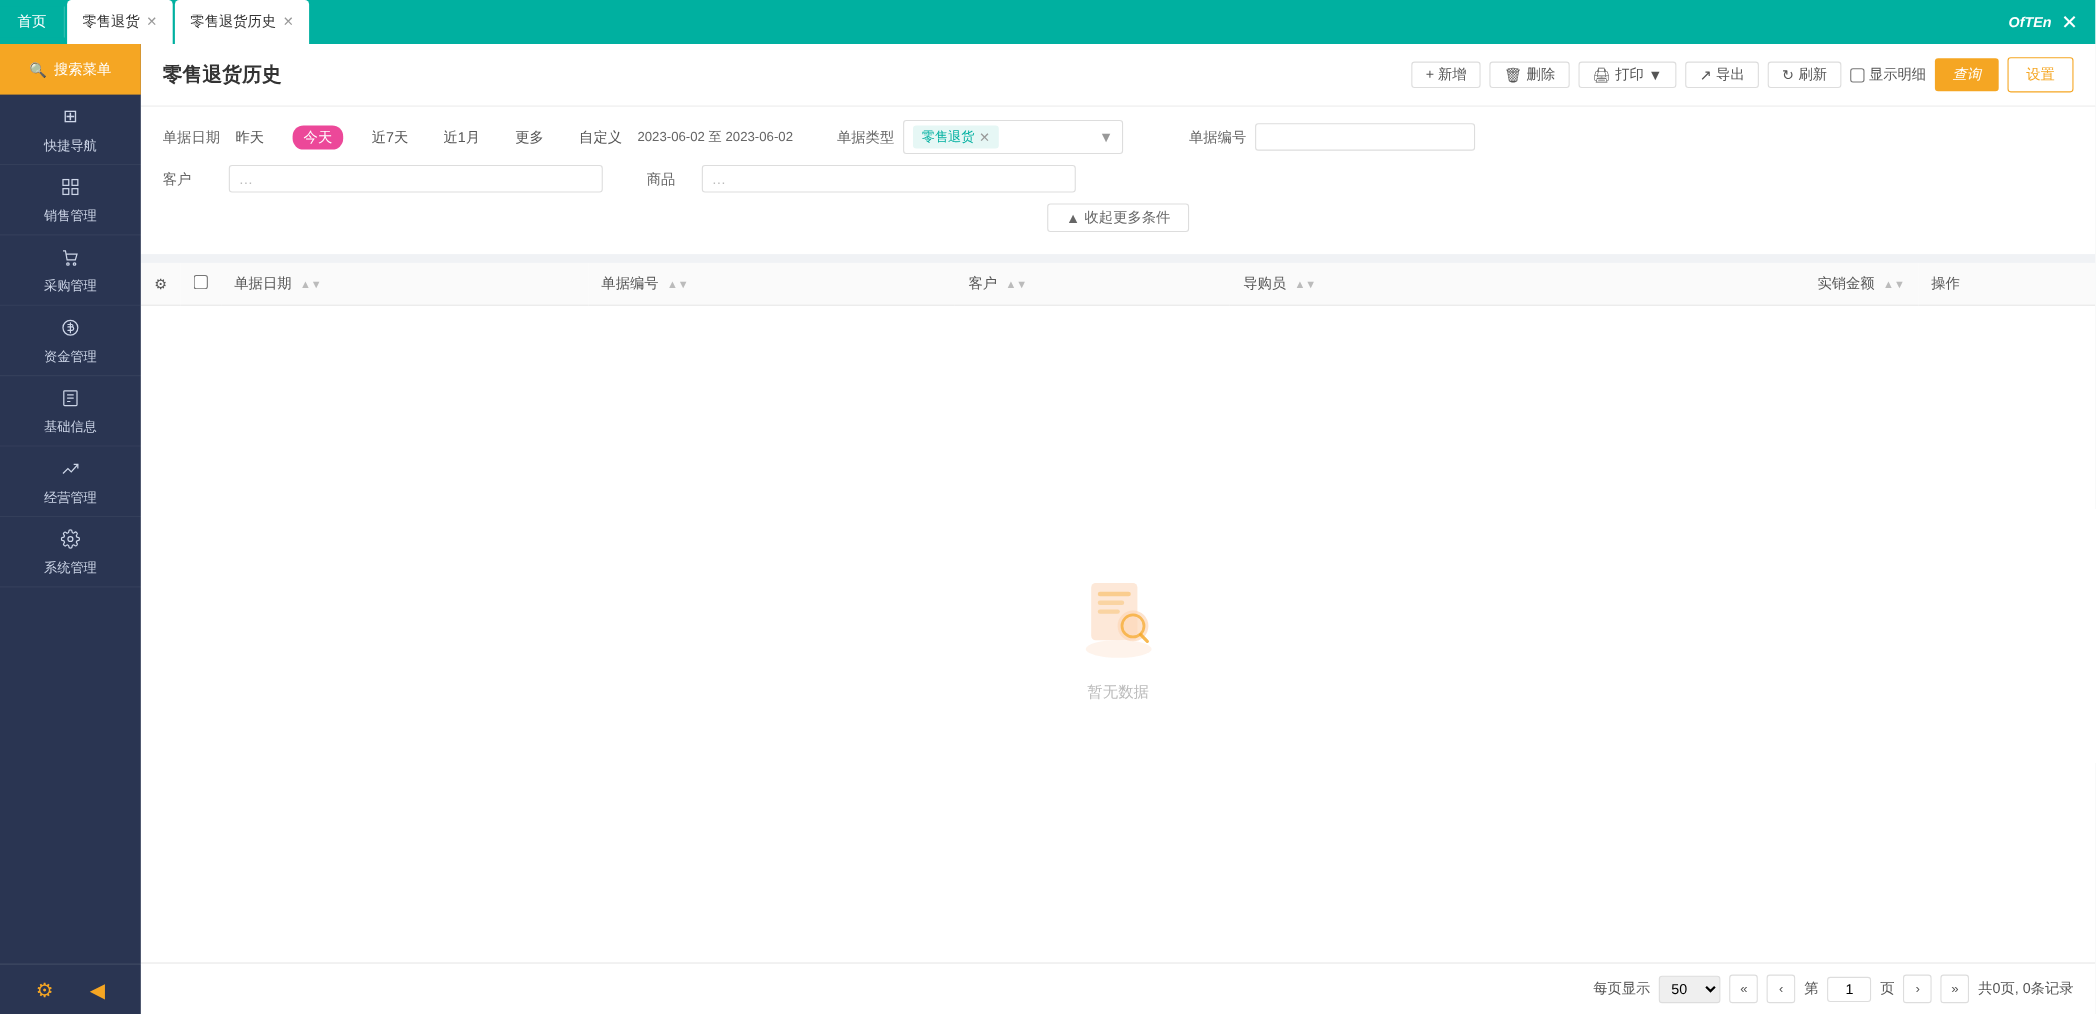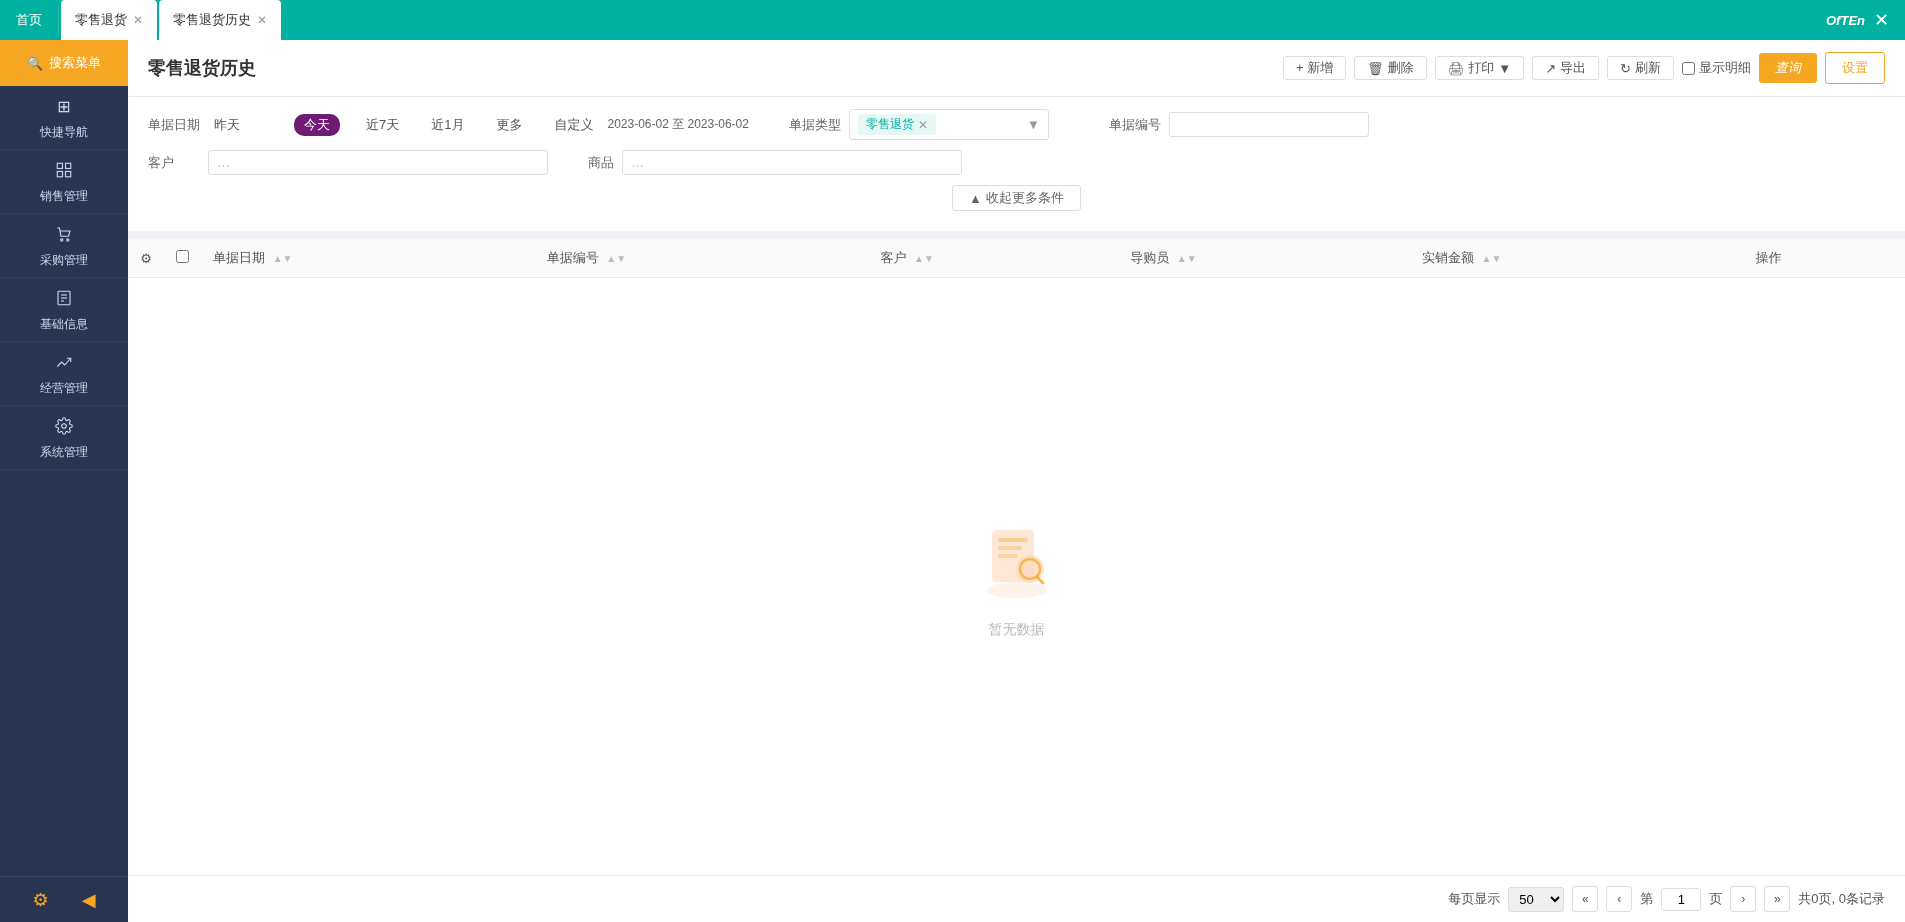--- a/index.html
+++ b/index.html
@@ -228,25 +228,24 @@
       font-size: 13px;
       color: #555;
     }
     .date-opt {
       padding: 2px 6px;
       cursor: pointer;
       color: #555;
       border-radius: 2px;
     }
     .date-opt.active {
-      background: #701a75;
+      background: #ec4899;
       color: white;
       border-radius: 10px;
       padding: 2px 10px;
-      margin-left: 28px;
     }
     .date-range {
       color: #666;
       font-size: 12px;
       margin-left: 8px;
       text-align: right;
     }
     .filter-type-area {
       display: flex;
       align-items: center;
@@ -308,21 +307,21 @@
       padding: 4px 8px;
       font-size: 13px;
       min-width: 340px;
       background: white;
       color: #bbb;
       gap: 4px;
     }
     .goods-input-area {
       display: flex;
       align-items: center;
-      gap: 8px;
+      gap: 24px;
       margin-left: 40px;
     }
     .goods-label { color: #666; font-size: 13px; }
     .goods-input {
       display: flex;
       align-items: center;
       border: 1px solid #ddd;
       border-radius: 3px;
       padding: 4px 8px;
       font-size: 13px;
@@ -433,21 +432,21 @@
       border-radius: 3px;
       padding: 3px 6px;
       text-align: center;
       font-size: 13px;
     }
     .checkbox-cell {
       width: 32px;
       text-align: center;
     }
     .settings-col { width: 36px; text-align: center; }
-    .col-amount { text-align: left; }
+    .col-amount { text-align: right; }
   </style>
 </head>
 <body>
 
 <div class="top-bar">
   <div class="tab-home">
     <span>首页</span>
   </div>
   <div class="tab-item">
     <span>零售退货</span>
@@ -485,20 +484,29 @@
     </div>
     <div class="sidebar-item">
       <div class="icon-circle">
         <svg width="18" height="18" viewBox="0 0 24 24" fill="none">
             <circle cx="9" cy="20" r="1.5" stroke="#cdd6e8" stroke-width="1.5"></circle>
             <circle cx="17" cy="20" r="1.5" stroke="#cdd6e8" stroke-width="1.5"></circle>
             <polyline points="3,4 6,4 8,15 18,15 20,8 6,8" stroke="#cdd6e8" stroke-width="1.5" fill="none"></polyline>
           </svg>
       </div>
       <span>采购管理</span>
+    </div>
+    <div class="sidebar-item">
+      <div class="icon-circle">
+        <svg width="18" height="18" viewBox="0 0 24 24" fill="none">
+            <circle cx="12" cy="12" r="9" stroke="#cdd6e8" stroke-width="1.5"></circle>
+            <path d="M12 6v12M9 8h4.5a1.5 1.5 0 0 1 0 3H9m0 0h5a2 2 0 0 1 0 4H9" stroke="#cdd6e8" stroke-width="1.5" stroke-linecap="round"></path>
+          </svg>
+      </div>
+      <span>资金管理</span>
     </div>
     <div class="sidebar-item">
       <div class="icon-circle">
         <svg width="18" height="18" viewBox="0 0 24 24" fill="none">
             <rect x="4" y="3" width="16" height="18" rx="1" stroke="#cdd6e8" stroke-width="1.5"></rect>
             <line x1="8" y1="8" x2="16" y2="8" stroke="#cdd6e8" stroke-width="1.5"></line>
             <line x1="8" y1="12" x2="16" y2="12" stroke="#cdd6e8" stroke-width="1.5"></line>
             <line x1="8" y1="16" x2="12" y2="16" stroke="#cdd6e8" stroke-width="1.5"></line>
           </svg>
       </div>

